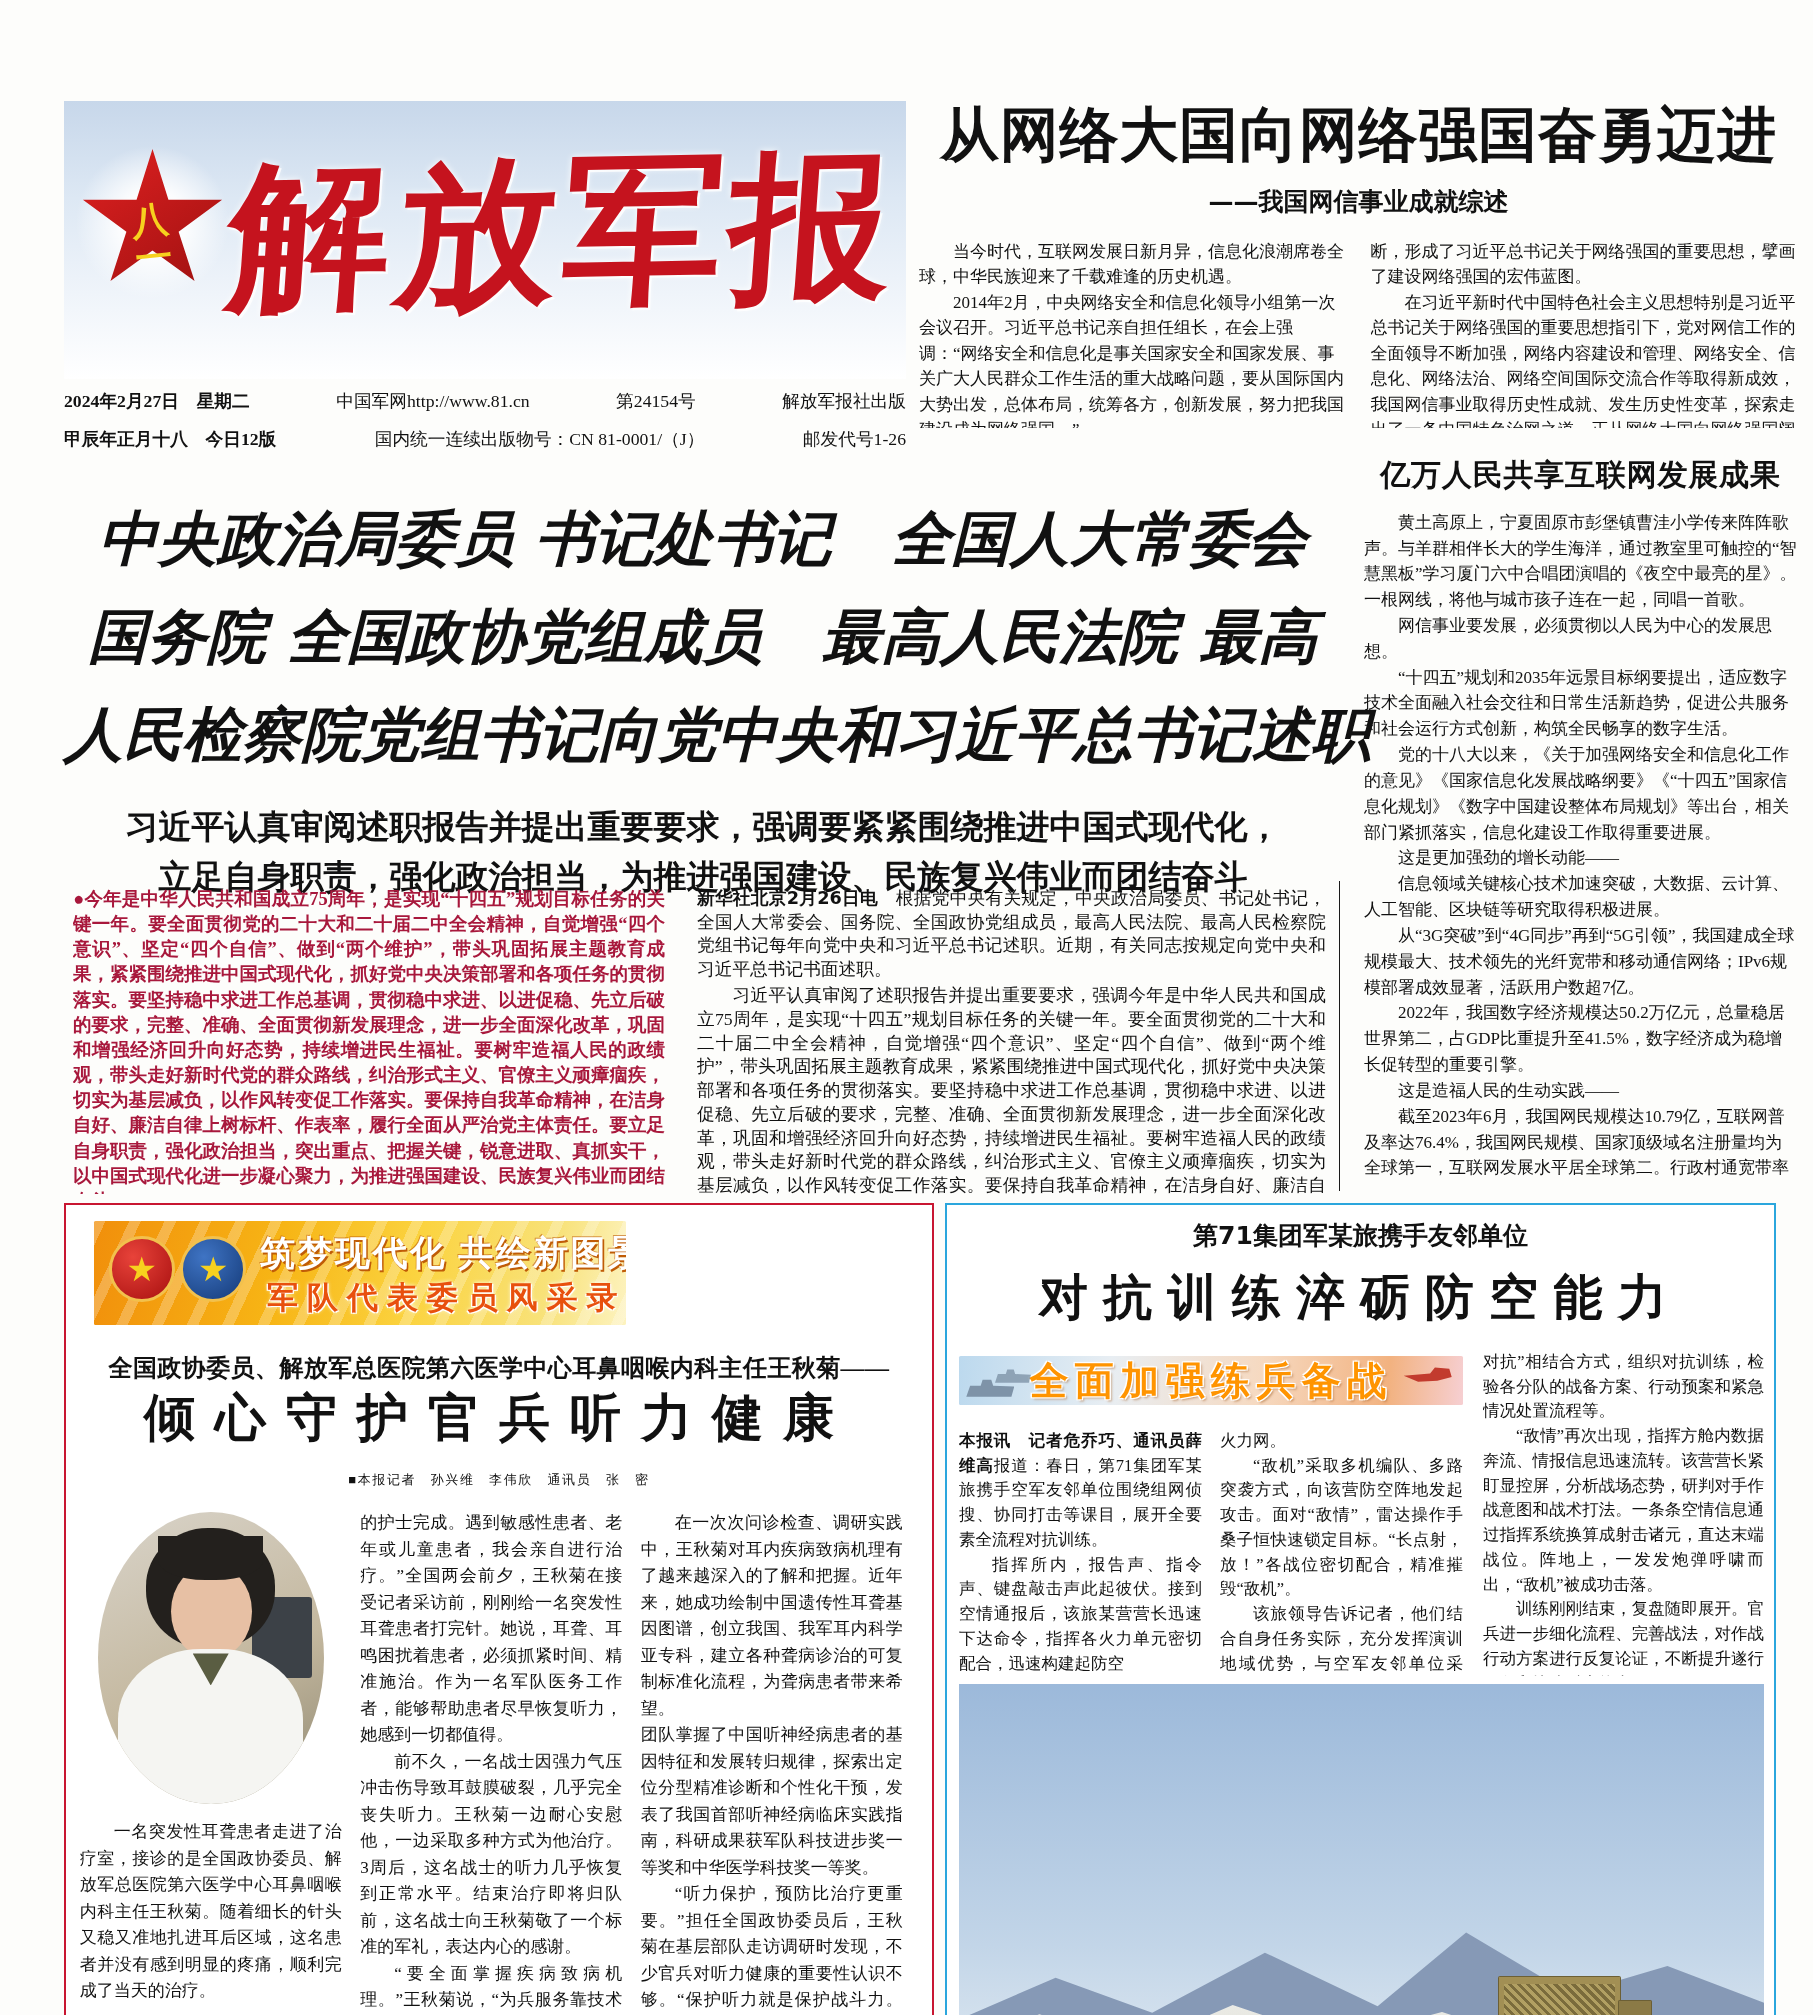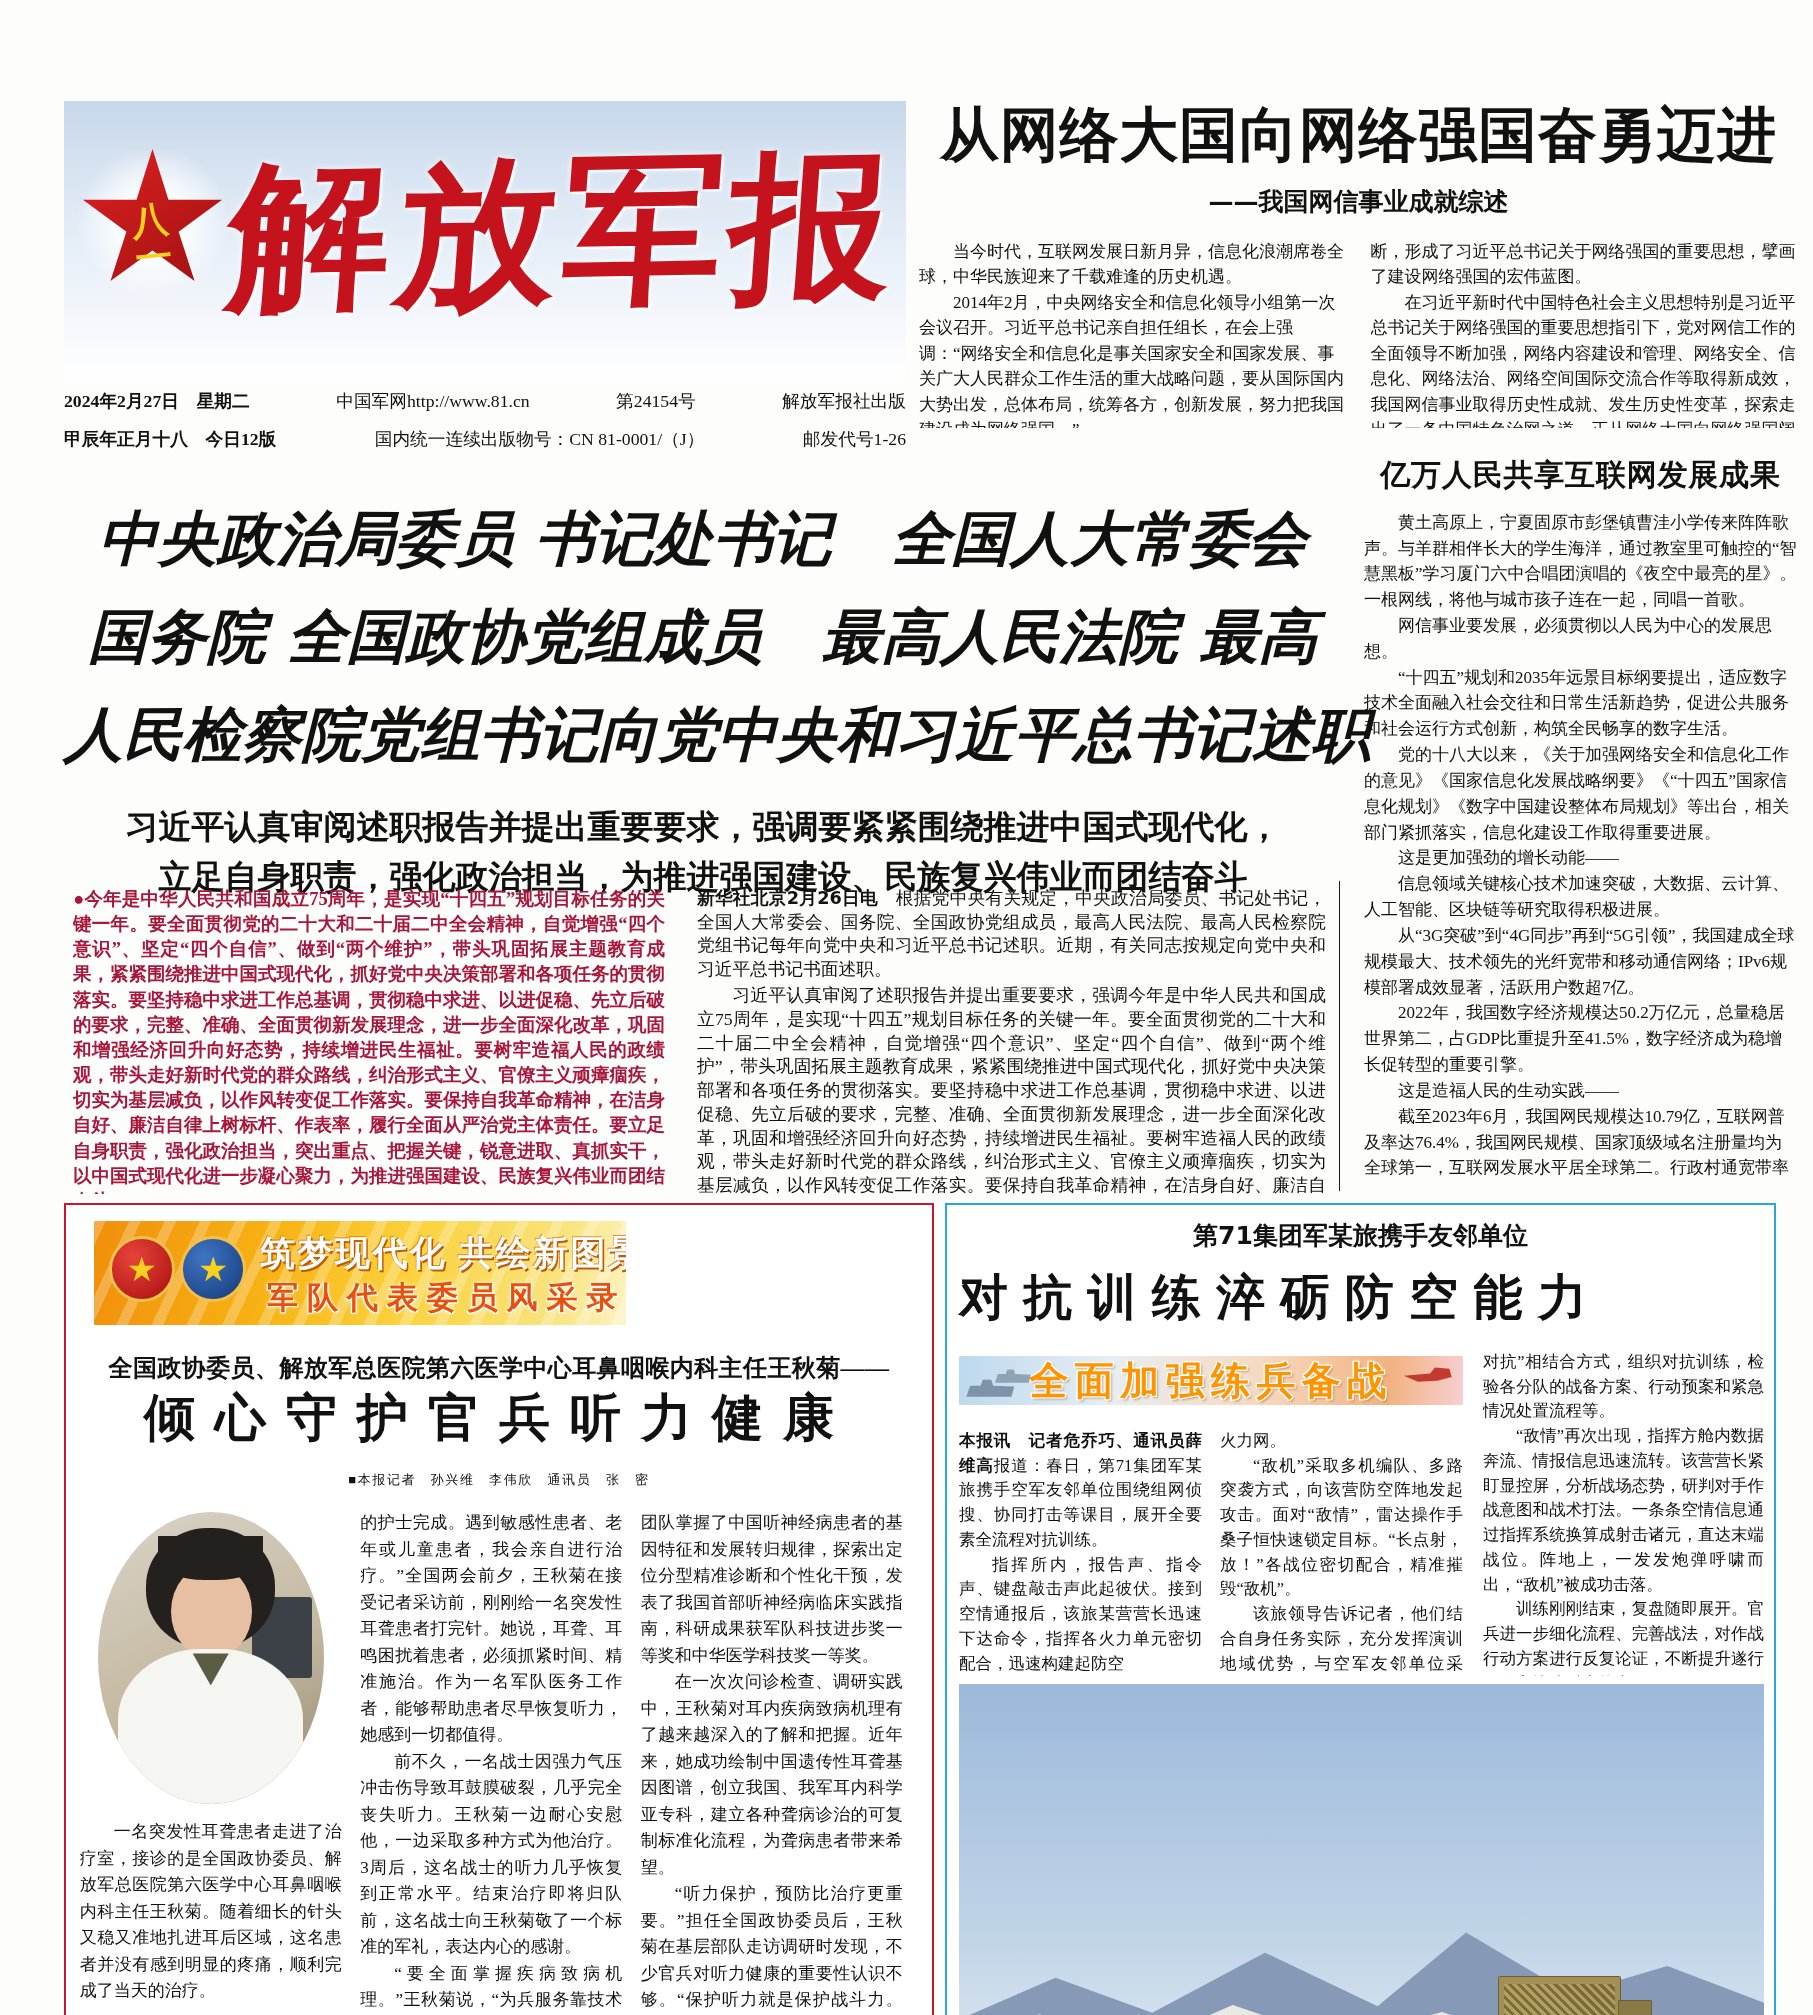--- a/index.html
+++ b/index.html
@@ -78,21 +78,21 @@
   .p-face{position:absolute;left:73px;top:52px;width:81px;height:95px;background:#e7c0a4;border-radius:50%;}
   .p-bangs{position:absolute;left:60px;top:24px;width:105px;height:44px;background:#23201d;border-radius:0 0 45% 45%;}
   .p-coat{position:absolute;left:20px;top:137px;width:185px;height:157px;background:#f5f5f2;border-radius:45% 45% 0 0;}
   .p-collar{position:absolute;left:95px;top:141px;width:36px;height:32px;background:#5a5d42;
      clip-path:polygon(0 0,100% 0,50% 100%);}
 
   
   .fbox{left:945px;top:1203px;width:831px;height:1087px;border:2.8px solid #2ba6dd;box-sizing:border-box;
      padding:11.3px 12px;background:#fff;}
   .fb-kicker{font-size:25px;font-weight:800;text-align:center;margin-top:2.4px;}
-  .fb-head{font-size:49px;font-weight:900;text-align:left;letter-spacing:15.3px;margin-top:13.7px;white-space:nowrap;
+  .fb-head{font-size:49px;font-weight:900;text-align:center;letter-spacing:15.3px;margin-top:13.7px;white-space:nowrap;
      font-family:Liberation Sans, sans-serif;}
   .fb-body{position:relative;height:330px;margin-top:18.5px;}
   .fb-banner{position:absolute;left:0;top:6.4px;width:504px;height:49px;overflow:hidden;border-radius:1.6px;
      background:linear-gradient(95deg,#bcd9ee 0%,#e8eef3 30%,#f6d9c0 60%,#f2b280 85%,#f6cfd2 100%);
      display:flex;align-items:center;justify-content:center;}
   .fb-banner-txt{font-size:39px;font-weight:900;letter-spacing:6.4px;color:#ff9400;white-space:nowrap;
      text-shadow:0 0 3.2px #fff,1.2px 1.2px 0 #fff,-1.2px -1.2px 0 #fff,1.2px -1.2px 0 #fff,-1.2px 1.2px 0 #fff,2px 2.4px 2.4px rgba(150,70,0,.55);}
   .ship{position:absolute;left:7.3px;top:22px;width:48px;height:18.5px;background:#7e93a8;
      clip-path:polygon(0 100%,8% 40%,30% 40%,34% 8%,52% 8%,56% 40%,100% 45%,94% 100%);}
   .ship.s2{left:36px;top:12px;width:36px;height:14.5px;opacity:.8;}
@@ -223,22 +223,22 @@
             <p class="para">一名突发性耳聋患者走进了治疗室，接诊的是全国政协委员、解放军总医院第六医学中心耳鼻咽喉内科主任王秋菊。随着细长的针头又稳又准地扎进耳后区域，这名患者并没有感到明显的疼痛，顺利完成了当天的治疗。</p>
           </div>
       </div>
       <div class="dl-col">
           <p class="para ni">的护士完成。遇到敏感性患者、老年或儿童患者，我会亲自进行治疗。”全国两会前夕，王秋菊在接受记者采访前，刚刚给一名突发性耳聋患者打完针。她说，耳聋、耳鸣困扰着患者，必须抓紧时间、精准施治。作为一名军队医务工作者，能够帮助患者尽早恢复听力，她感到一切都值得。</p>
           <p class="para">前不久，一名战士因强力气压冲击伤导致耳鼓膜破裂，几乎完全丧失听力。王秋菊一边耐心安慰他，一边采取多种方式为他治疗。3周后，这名战士的听力几乎恢复到正常水平。结束治疗即将归队前，这名战士向王秋菊敬了一个标准的军礼，表达内心的感谢。</p>
           <p class="para">“要全面掌握疾病致病机理。”王秋菊说，“为兵服务靠技术支撑，不同类型的听力损失，有不同的病因和发病机制，这要求我们在诊治与防控过程中不断突破创新，精确诊断、精准干预。”</p>
         </div>
       <div class="dl-col">
         <div>
+            <p class="para">在一次次问诊检查、调研实践中，王秋菊对耳内疾病致病机理有了越来越深入的了解和把握。近年来，她成功绘制中国遗传性耳聋基因图谱，创立我国、我军耳内科学亚专科，建立各种聋病诊治的可复制标准化流程，为聋病患者带来希望。</p>
             <p class="para ni">团队掌握了中国听神经病患者的基因特征和发展转归规律，探索出定位分型精准诊断和个性化干预，发表了我国首部听神经病临床实践指南，科研成果获军队科技进步奖一等奖和中华医学科技奖一等奖。</p>
-            <p class="para">在一次次问诊检查、调研实践中，王秋菊对耳内疾病致病机理有了越来越深入的了解和把握。近年来，她成功绘制中国遗传性耳聋基因图谱，创立我国、我军耳内科学亚专科，建立各种聋病诊治的可复制标准化流程，为聋病患者带来希望。</p>
             <p class="para">“听力保护，预防比治疗更重要。”担任全国政协委员后，王秋菊在基层部队走访调研时发现，不少官兵对听力健康的重要性认识不够。“保护听力就是保护战斗力。今年，我围绕听力师职业化、全面提升听力保护能力建设等方面撰写了提案，希望通过开展爱耳行动提高官兵预防意识，建立高效的预防体系，更好地维护官兵健康。”王秋菊说。</p>
           </div>
 
       </div>
     </div>
   </div>
 
   <div class="abs fbox">
     <div class="fb-kicker sans">第71集团军某旅携手友邻单位</div>
     <div class="fb-head">对抗训练淬砺防空能力</div>

